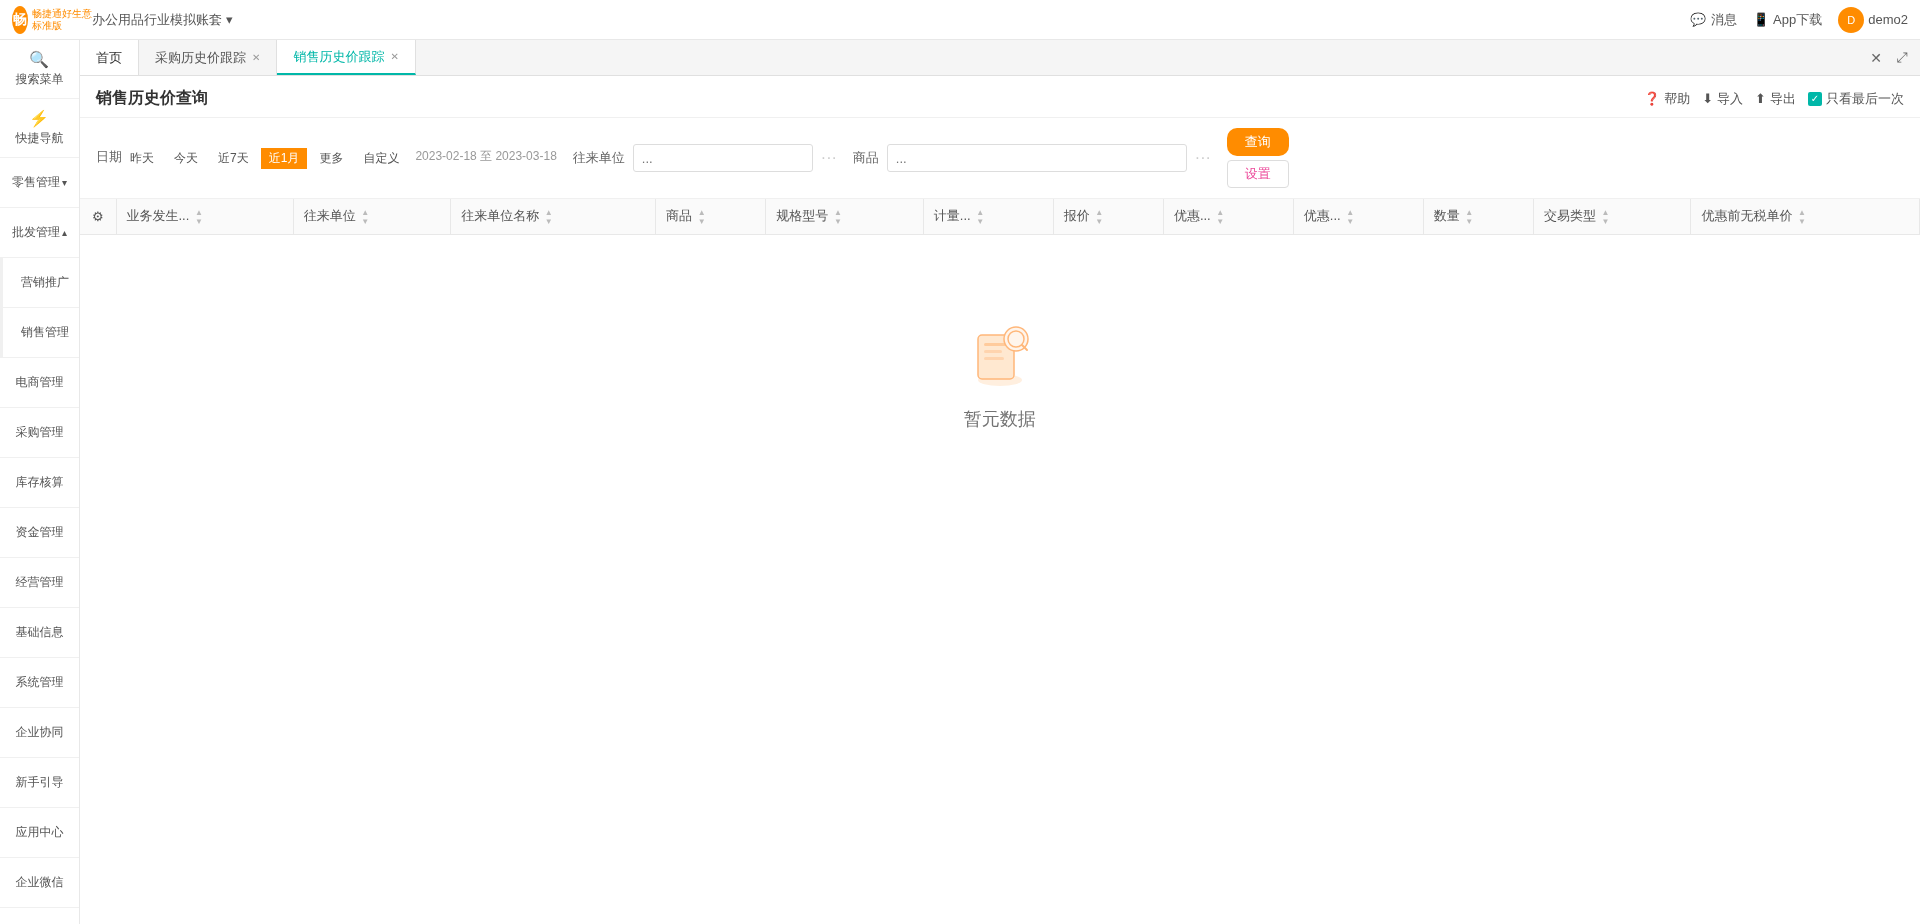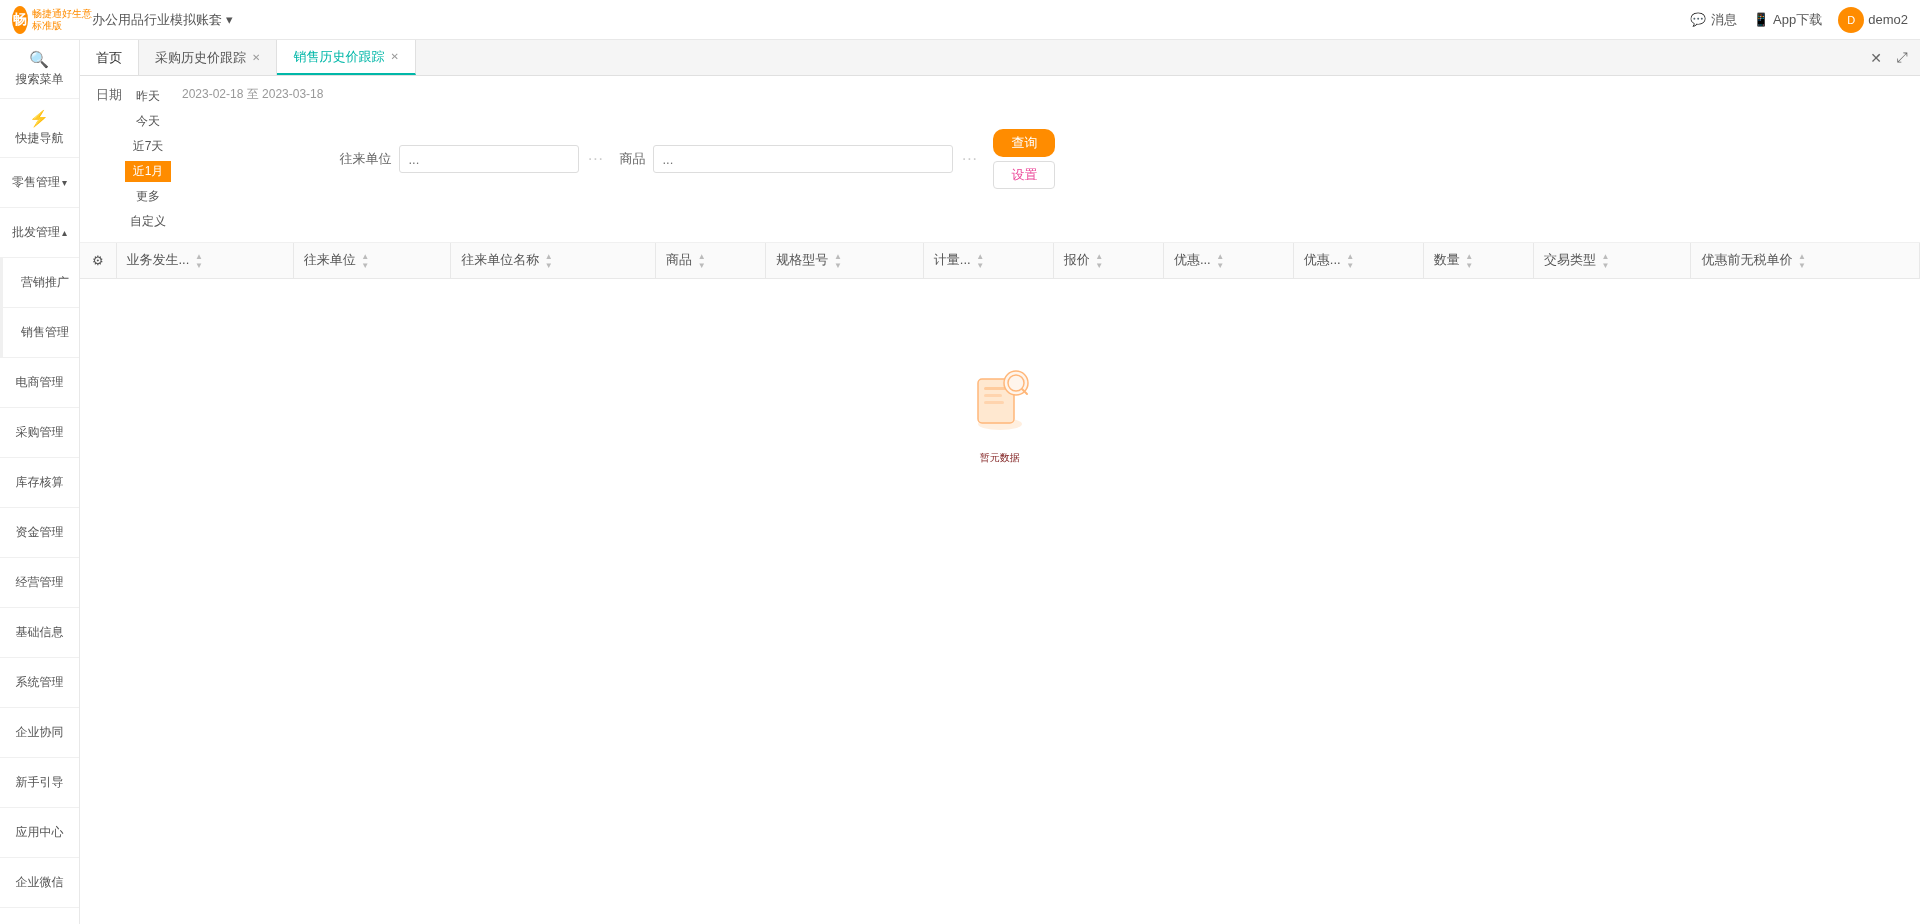--- a/index.html
+++ b/index.html
@@ -241,21 +241,20 @@
     }
     .filter-label {
       color: #666;
       white-space: nowrap;
       font-size: 13px;
     }
     .date-options {
       display: flex;
       align-items: center;
       gap: 4px;
-      flex-direction: column;
     }
     .date-btn {
       padding: 2px 8px;
       border-radius: 3px;
       cursor: pointer;
       font-size: 12px;
       color: #555;
       border: none;
       background: transparent;
     }
@@ -360,22 +359,22 @@
       padding: 80px 20px;
       color: #999;
     }
     .empty-icon {
       width: 80px;
       height: 80px;
       margin-bottom: 12px;
       position: relative;
     }
     .empty-text {
-      font-size: 10px;
-      color: #7f1d1d;
+      font-size: 18px;
+      color: #737373;
     }
 
     
     ::-webkit-scrollbar { width: 6px; height: 6px; }
     ::-webkit-scrollbar-track { background: #f1f1f1; }
     ::-webkit-scrollbar-thumb { background: #ccc; border-radius: 3px; }
   </style>
 </head>
 <body>
 
@@ -482,20 +481,41 @@
   </div>
   <div class="tab-actions">
     <div class="tab-action-btn">✕</div>
     <div class="tab-action-btn">⤢</div>
   </div>
 </div>
 
 <div class="main-content">
   <div class="page-container">
 
+    <div class="page-header">
+      <h2 class="page-title">销售历史价查询</h2>
+      <div class="page-actions">
+        <div class="page-action-item">
+          <span>❓</span>
+          <span>帮助</span>
+        </div>
+        <div class="page-action-item">
+          <span>⬇</span>
+          <span>导入</span>
+        </div>
+        <div class="page-action-item">
+          <span>⬆</span>
+          <span>导出</span>
+        </div>
+        <div class="checkbox-label">
+          <div class="checkbox-teal">✓</div>
+          <span>只看最后一次</span>
+        </div>
+      </div>
+    </div>
 
     <div class="filter-bar">
       <div class="filter-group">
         <span class="filter-label">日期</span>
         <div class="date-options">
           <button class="date-btn">昨天</button>
           <button class="date-btn">今天</button>
           <button class="date-btn">近7天</button>
           <button class="date-btn active">近1月</button>
           <button class="date-btn">更多</button>

